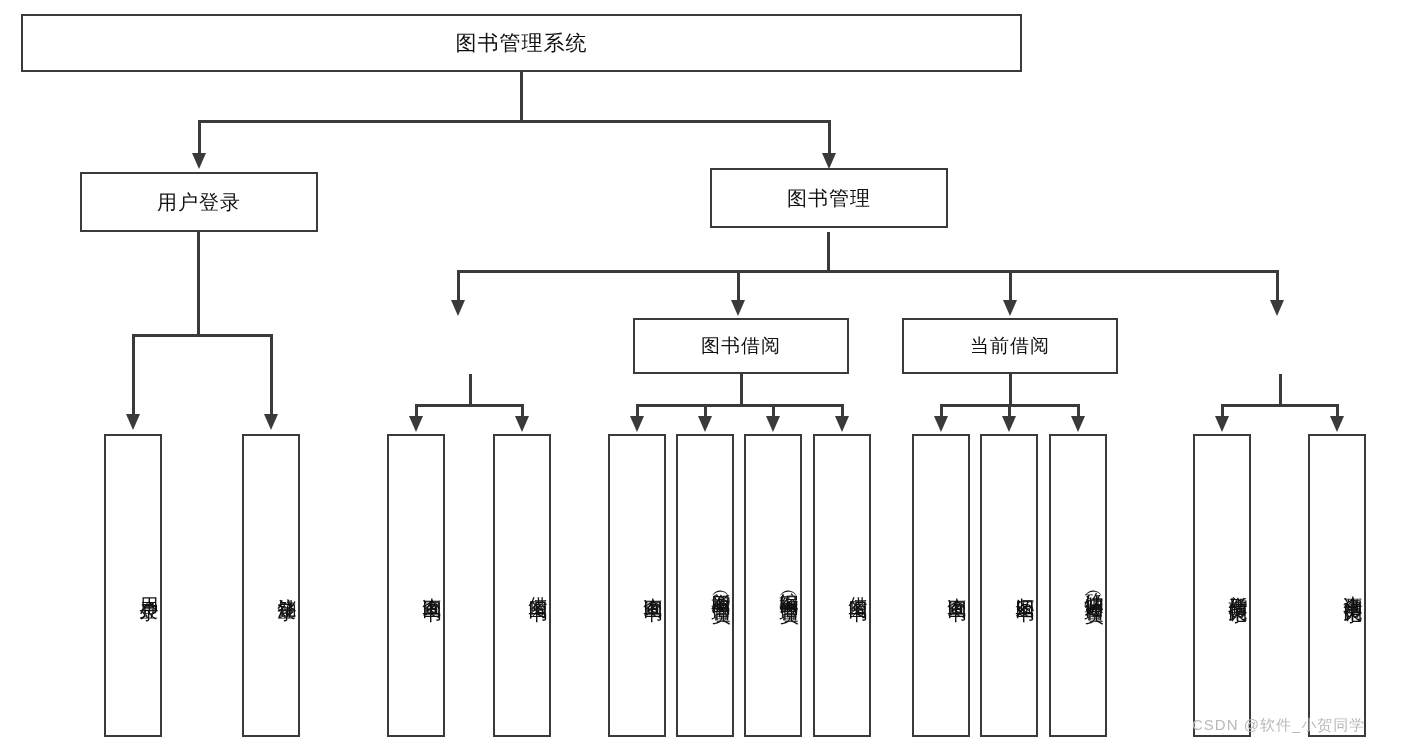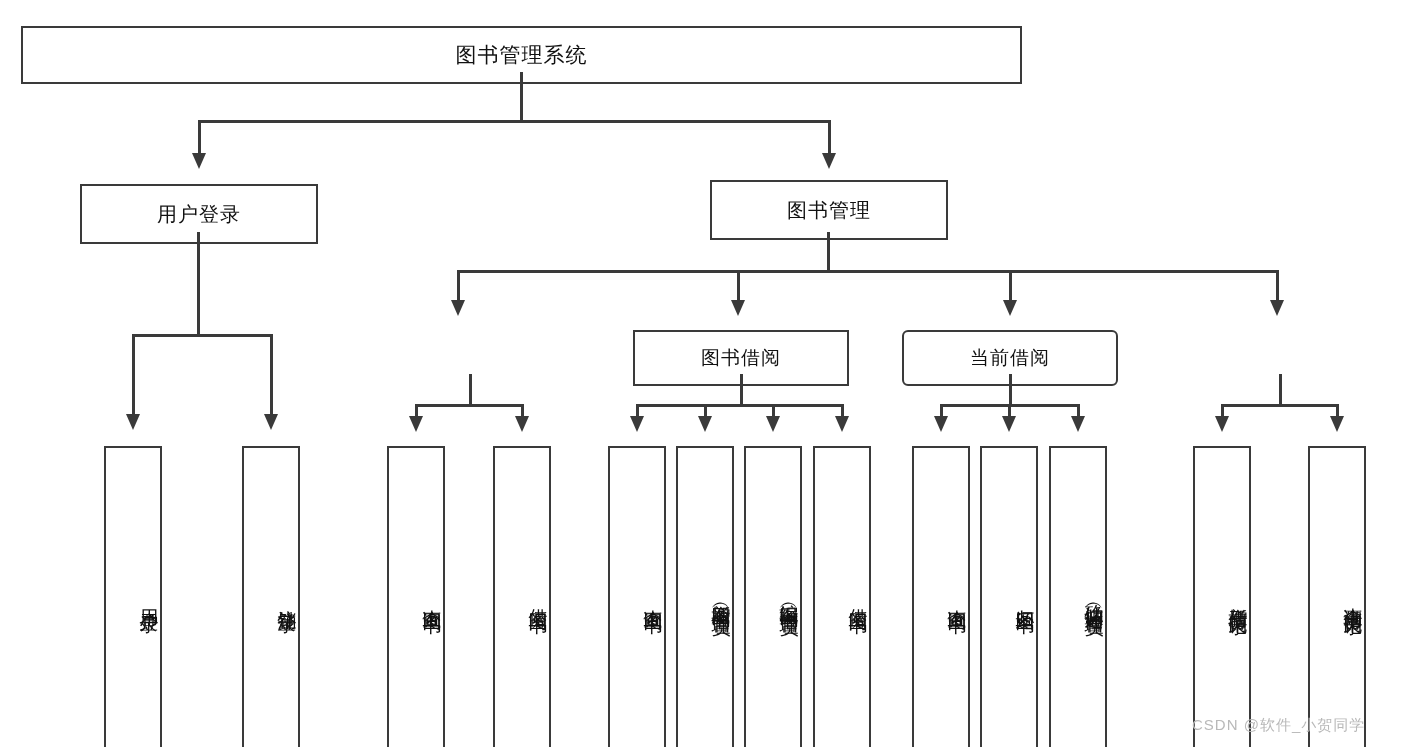--- a/index.html
+++ b/index.html
@@ -18,21 +18,20 @@
   .node{
     position:absolute;
     box-sizing:border-box;
     background:#ffffff;
     border:2px solid #3a3a3a;
     display:flex;
     align-items:center;
     justify-content:center;
     color:#111111;
     letter-spacing:1px;
-    margin-top:12px;
   }
   .node.root{font-size:21px;}
   .node.lvl2{font-size:20px;}
   .node.lvl3{font-size:19px;}
   .node.leaf{
     font-size:19px;
     writing-mode:vertical-rl;
     text-orientation:upright;
     line-height:1.16;
     letter-spacing:2px;
@@ -108,21 +107,21 @@
   <div class="ln v" style="left:737px;top:270px;height:32px;"></div>
   <div class="arrow" style="left:731px;top:300px;"></div>
   <div class="ln v" style="left:1009px;top:270px;height:32px;"></div>
   <div class="arrow" style="left:1003px;top:300px;"></div>
   <div class="ln v" style="left:1276px;top:270px;height:32px;"></div>
   <div class="arrow" style="left:1270px;top:300px;"></div>
 
   <div class="node lvl3" style="left:633px;top:318px;width:216px;height:56px;">
     <span>图书借阅</span>
   </div>
-  <div class="node lvl3" style="left:902px;top:318px;width:216px;height:56px;border-radius:6px;">
+  <div class="node lvl3" style="left:902px;top:318px;width:216px;height:56px;">
     <span>当前借阅</span>
   </div>
 
   <div class="ln v" style="left:469px;top:374px;height:32px;"></div>
   <div class="ln h" style="left:416px;top:404px;width:107px;"></div>
   <div class="ln v" style="left:415px;top:404px;height:14px;"></div>
   <div class="arrow" style="left:409px;top:416px;"></div>
   <div class="ln v" style="left:521px;top:404px;height:14px;"></div>
   <div class="arrow" style="left:515px;top:416px;"></div>
 

